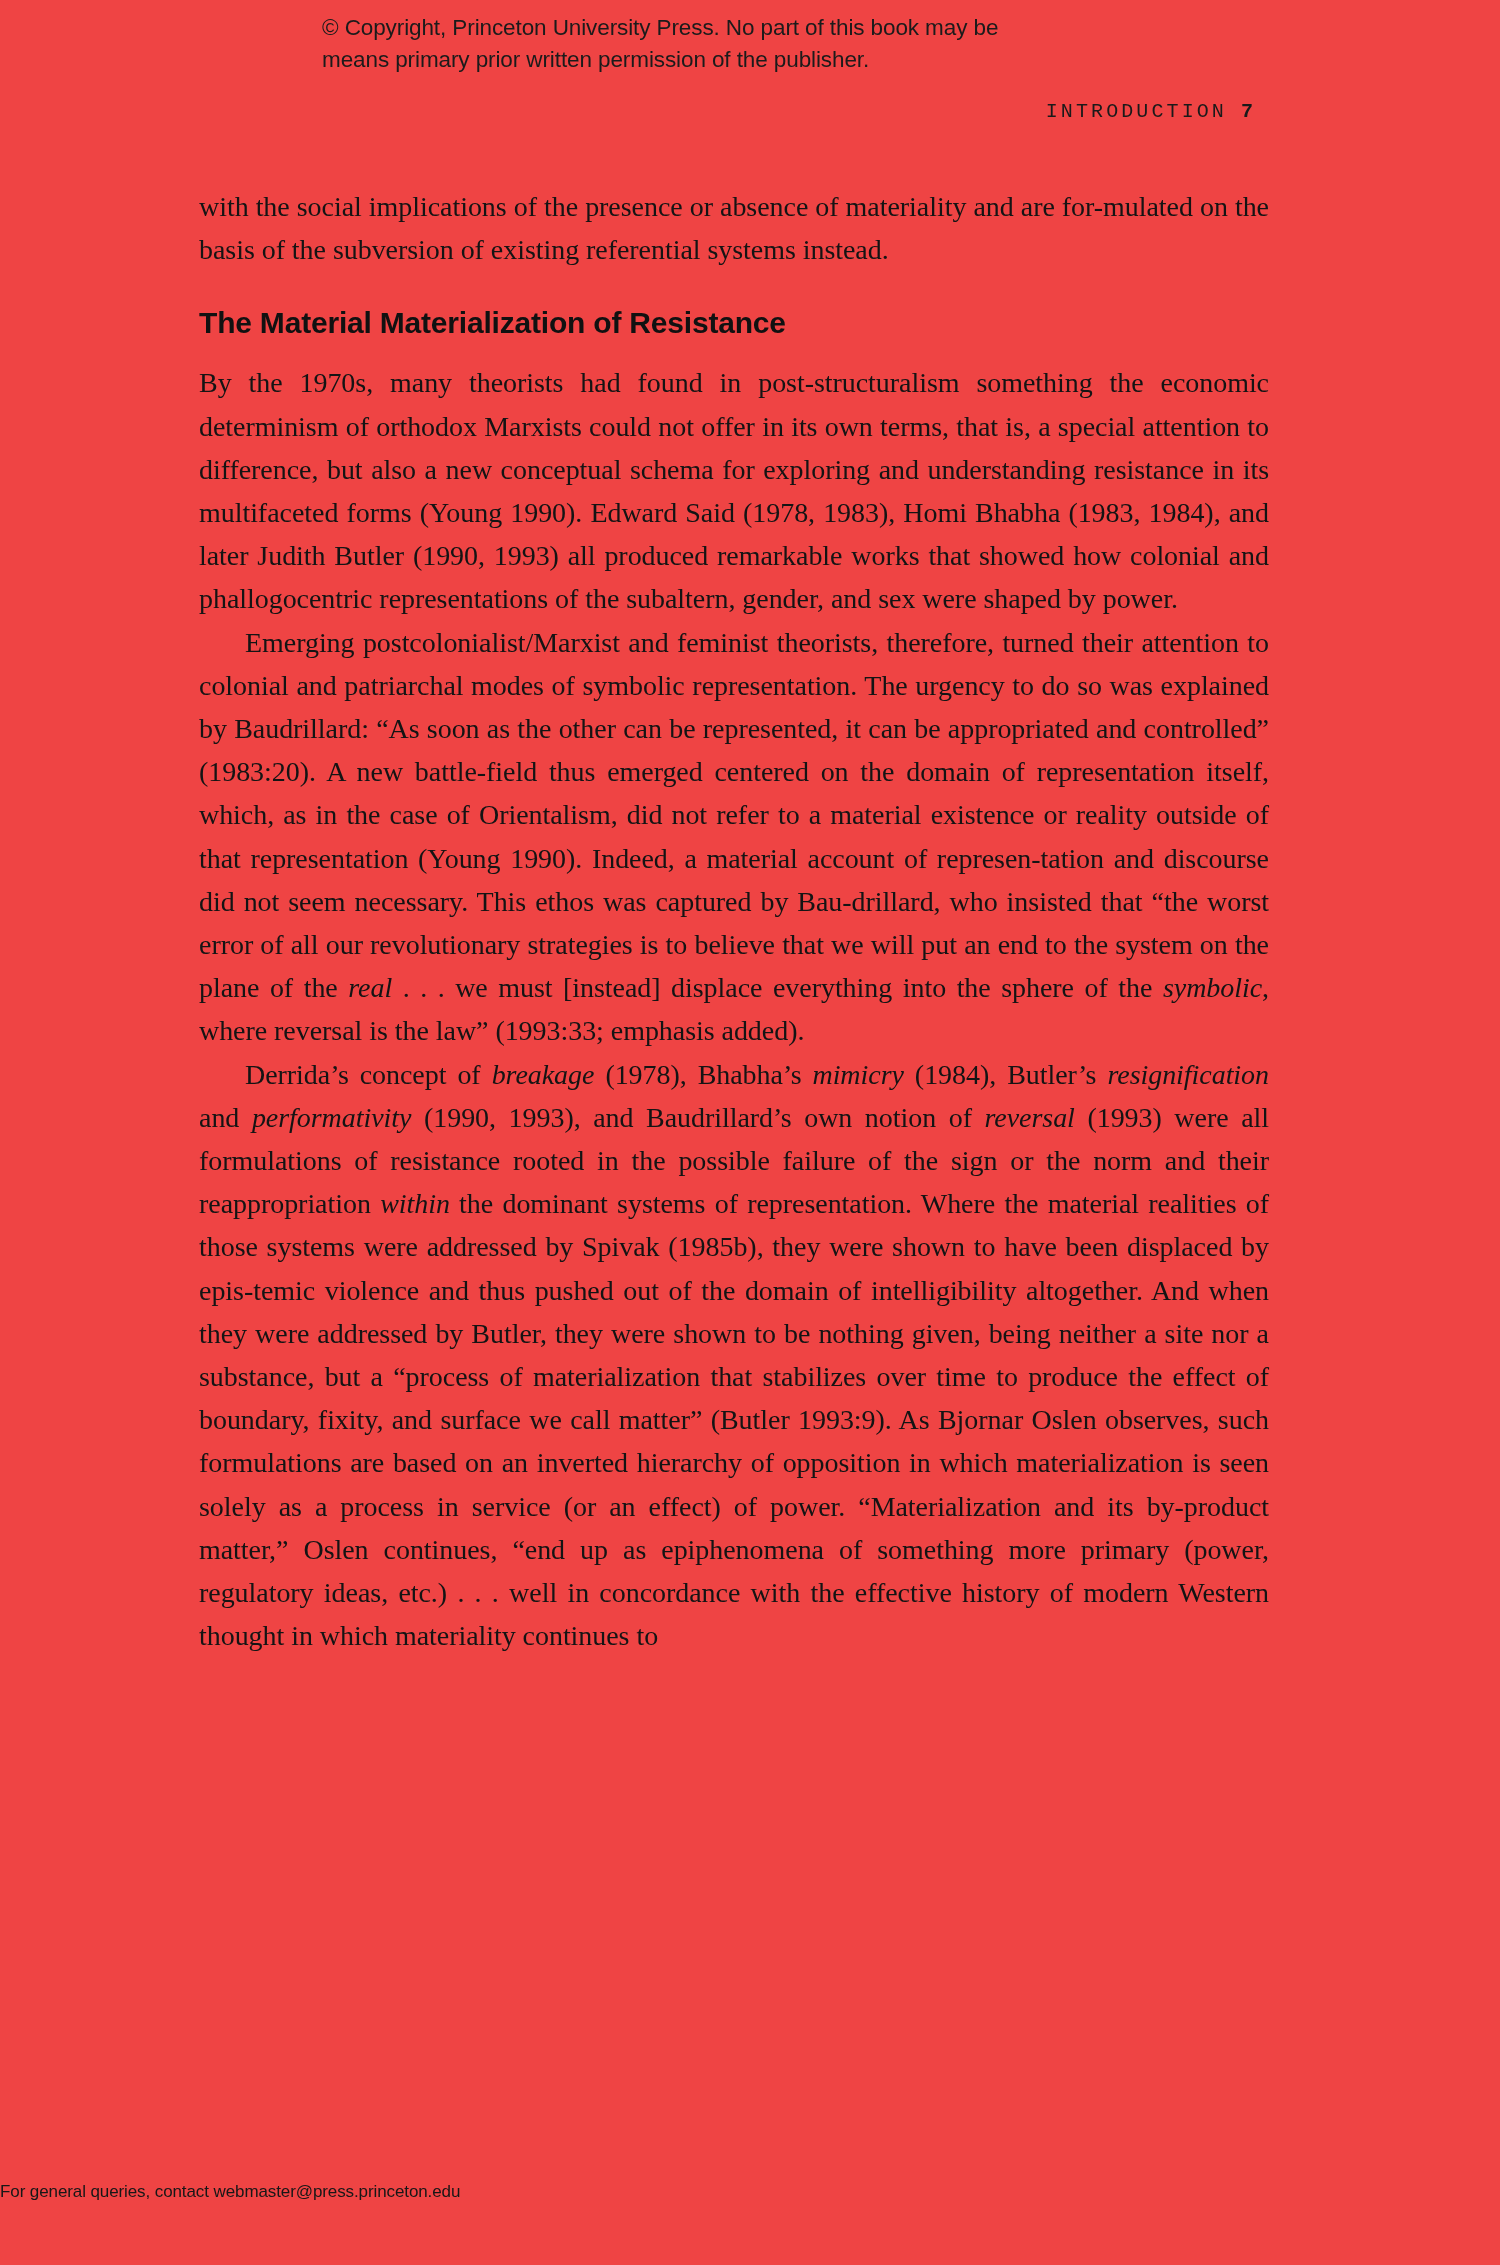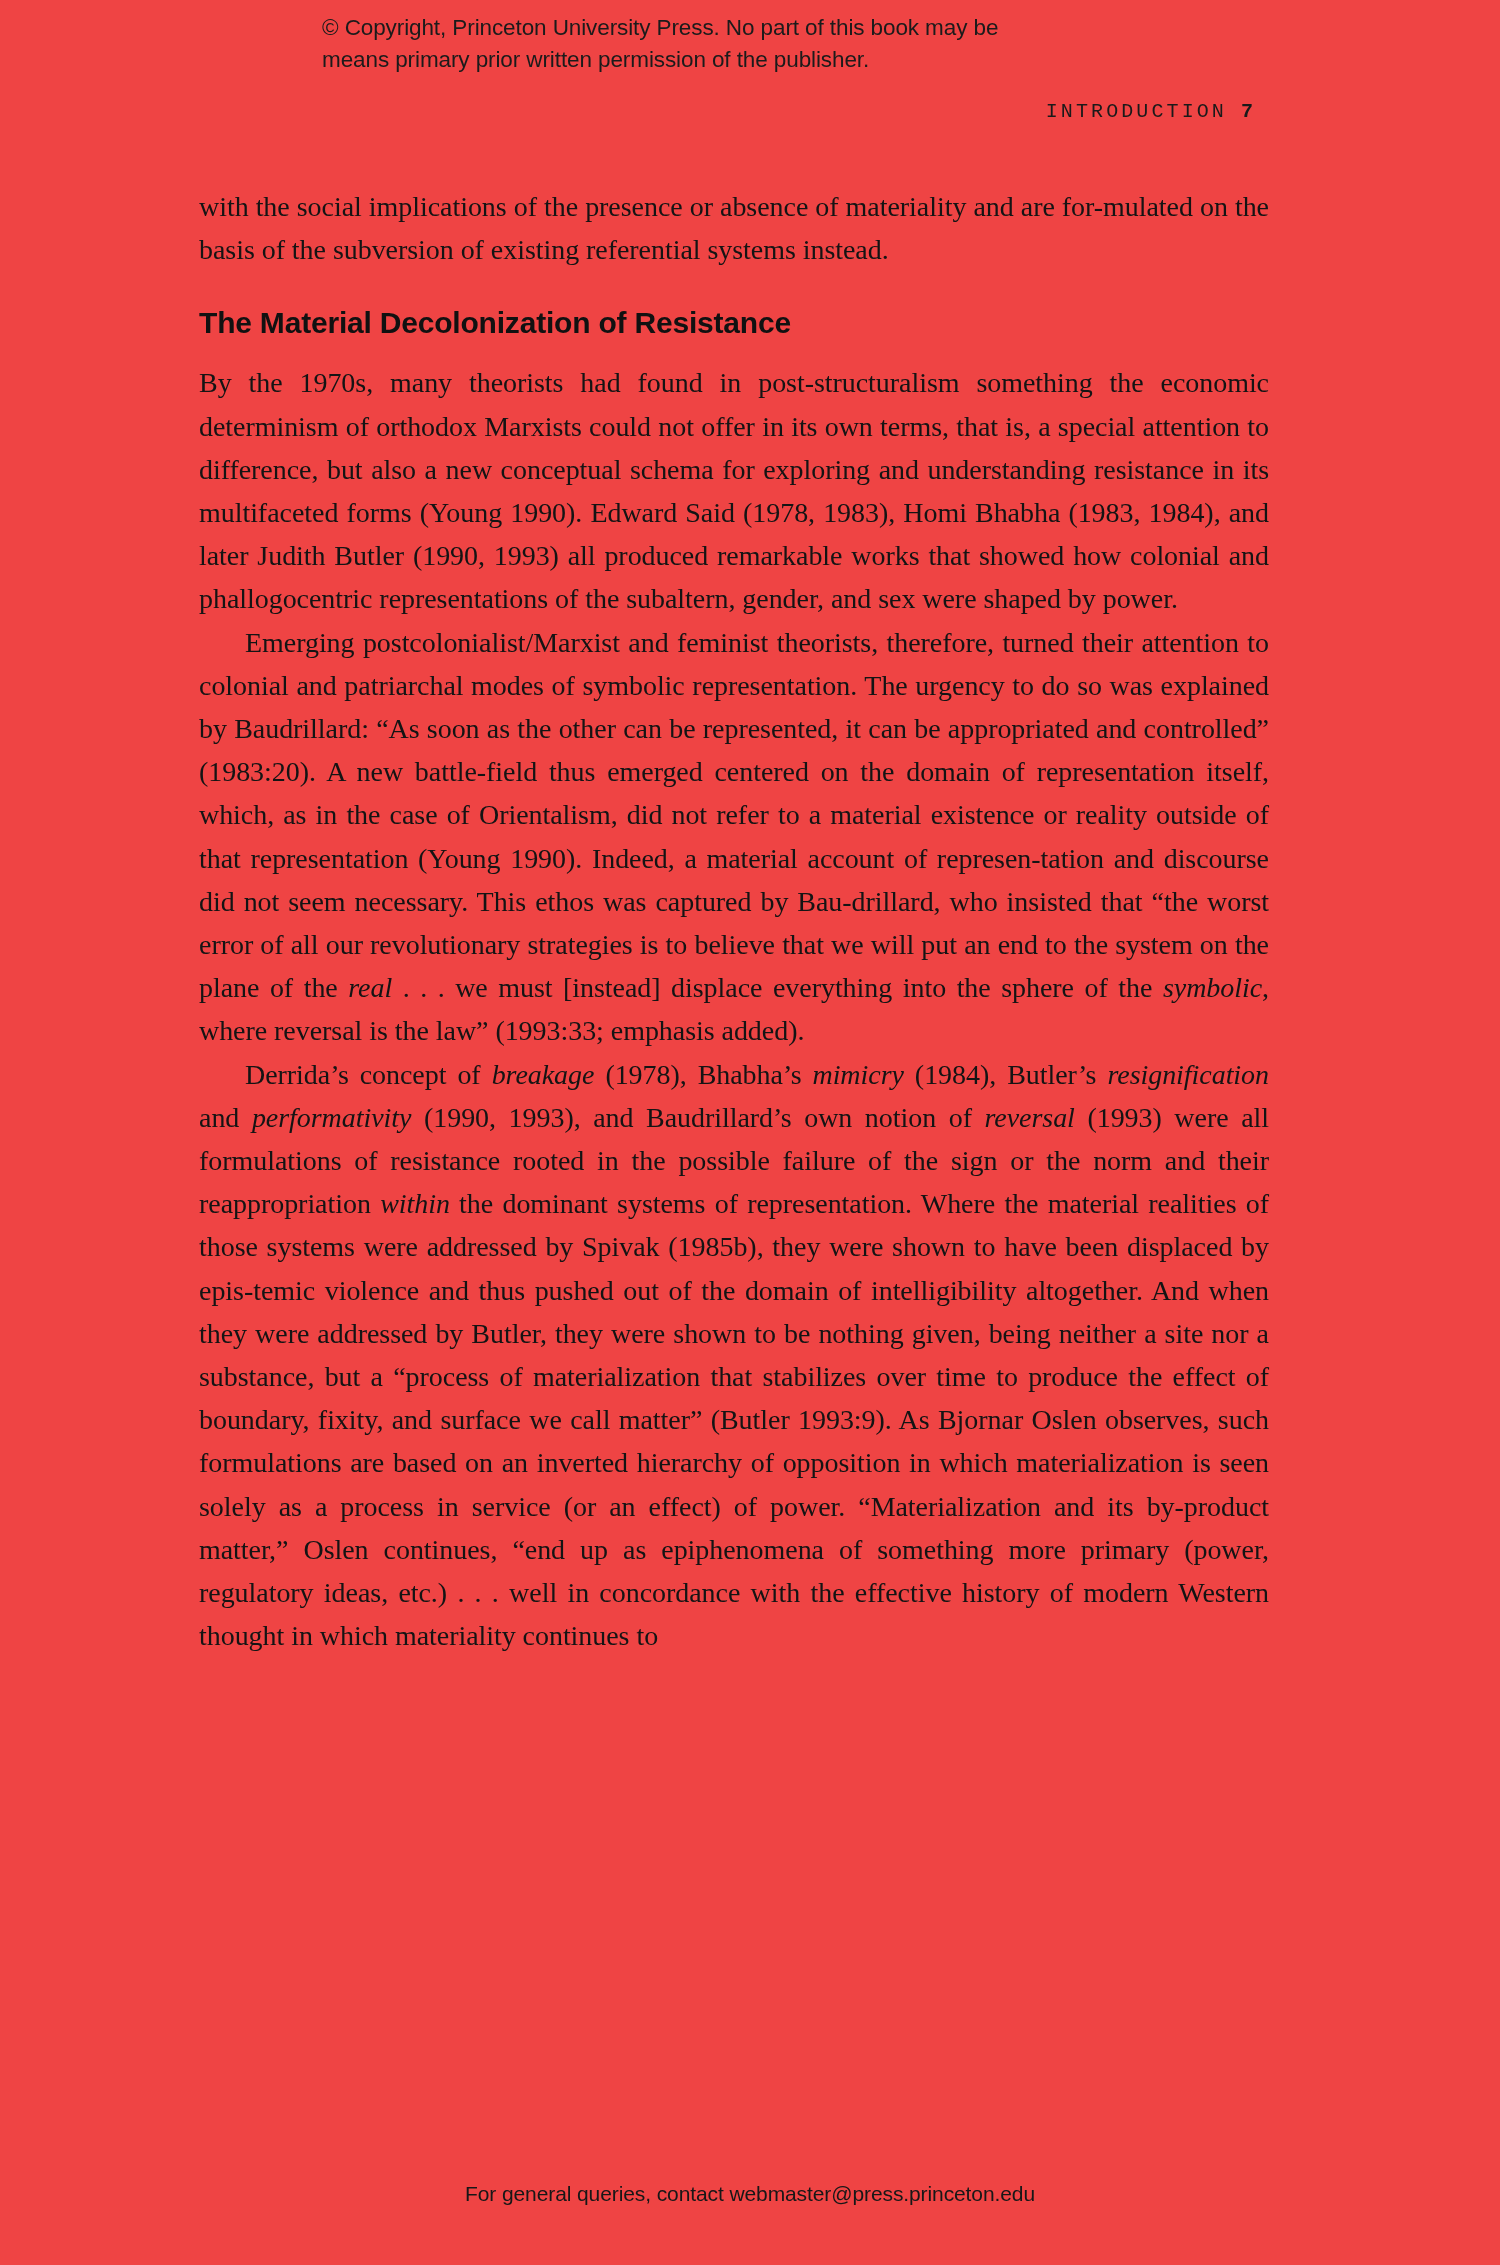--- a/index.html
+++ b/index.html
@@ -89,23 +89,22 @@
   .gap-after-head { height: 20px; }
 
   em { }
 
   
   .footer-note {
     position: absolute;
     left: 0;
     right: 0;
     top: 2182px;
-    text-align: center;
     font-family: "Liberation Sans", sans-serif;
-    font-size: 21px;
+    font-size: 17px;
     color: #171717;
     letter-spacing: -0.1px;
   }
 </style>
 </head>
 <body>
 
 <div class="page">
 
   <div class="copyright-notice">
@@ -116,21 +115,21 @@
   <div class="running-head">
     <span>INTRODUCTION</span><span class="folio">7</span>
   </div>
 
   <div class="text-column">
 
     <p class="body-par">with the social implications of the presence or absence of materiality and are for-mulated on the basis of the subversion of existing referential systems instead.</p>
 
     <div class="gap-after-par"></div>
 
-    <h2 class="section-heading">The Material Decolonization of Resistance</h2>
+    <h2 class="section-heading">The Material Materialization of Resistance</h2>
 
     <div class="gap-after-head"></div>
 
     <p class="body-par">By the 1970s, many theorists had found in post-structuralism something the economic determinism of orthodox Marxists could not offer in its own terms, that is, a special attention to difference, but also a new conceptual schema for exploring and understanding resistance in its multifaceted forms (Young 1990). Edward Said (1978, 1983), Homi Bhabha (1983, 1984), and later Judith Butler (1990, 1993) all produced remarkable works that showed how colonial and phallogocentric representations of the subaltern, gender, and sex were shaped by power.</p>
 
     <p class="body-par indented"><span>Emerging postcolonialist/Marxist and feminist theorists, therefore, turned their attention to colonial and patriarchal modes of symbolic representation. The urgency to do so was explained by Baudrillard: “As soon as the other can be represented, it can be appropriated and controlled” (1983:20). A new battle-field thus emerged centered on the domain of representation itself, which, as in the case of Orientalism, did not refer to a material existence or reality outside of that representation (Young 1990). Indeed, a material account of represen-tation and discourse did not seem necessary. This ethos was captured by Bau-drillard, who insisted that “the worst error of all our revolutionary strategies is to believe that we will put an end to the system on the plane of the </span><em>real</em><span> . . . we must [instead] displace everything into the sphere of the </span><em>symbolic</em><span>, where reversal is the law” (1993:33; emphasis added).</span></p>
 
     <p class="body-par indented"><span>Derrida’s concept of </span><em>breakage</em><span> (1978), Bhabha’s </span><em>mimicry</em><span> (1984), Butler’s </span><em>resignification</em><span> and </span><em>performativity</em><span> (1990, 1993), and Baudrillard’s own notion of </span><em>reversal</em><span> (1993) were all formulations of resistance rooted in the possible failure of the sign or the norm and their reappropriation </span><em>within</em><span> the dominant systems of representation. Where the material realities of those systems were addressed by Spivak (1985b), they were shown to have been displaced by epis-temic violence and thus pushed out of the domain of intelligibility altogether. And when they were addressed by Butler, they were shown to be nothing given, being neither a site nor a substance, but a “process of materialization that stabilizes over time to produce the effect of boundary, fixity, and surface we call matter” (Butler 1993:9). As Bjornar Oslen observes, such formulations are based on an inverted hierarchy of opposition in which materialization is seen solely as a process in service (or an effect) of power. “Materialization and its by-product matter,” Oslen continues, “end up as epiphenomena of something more primary (power, regulatory ideas, etc.) . . . well in concordance with the effective history of modern Western thought in which materiality continues to</span></p>
 
   </div>

